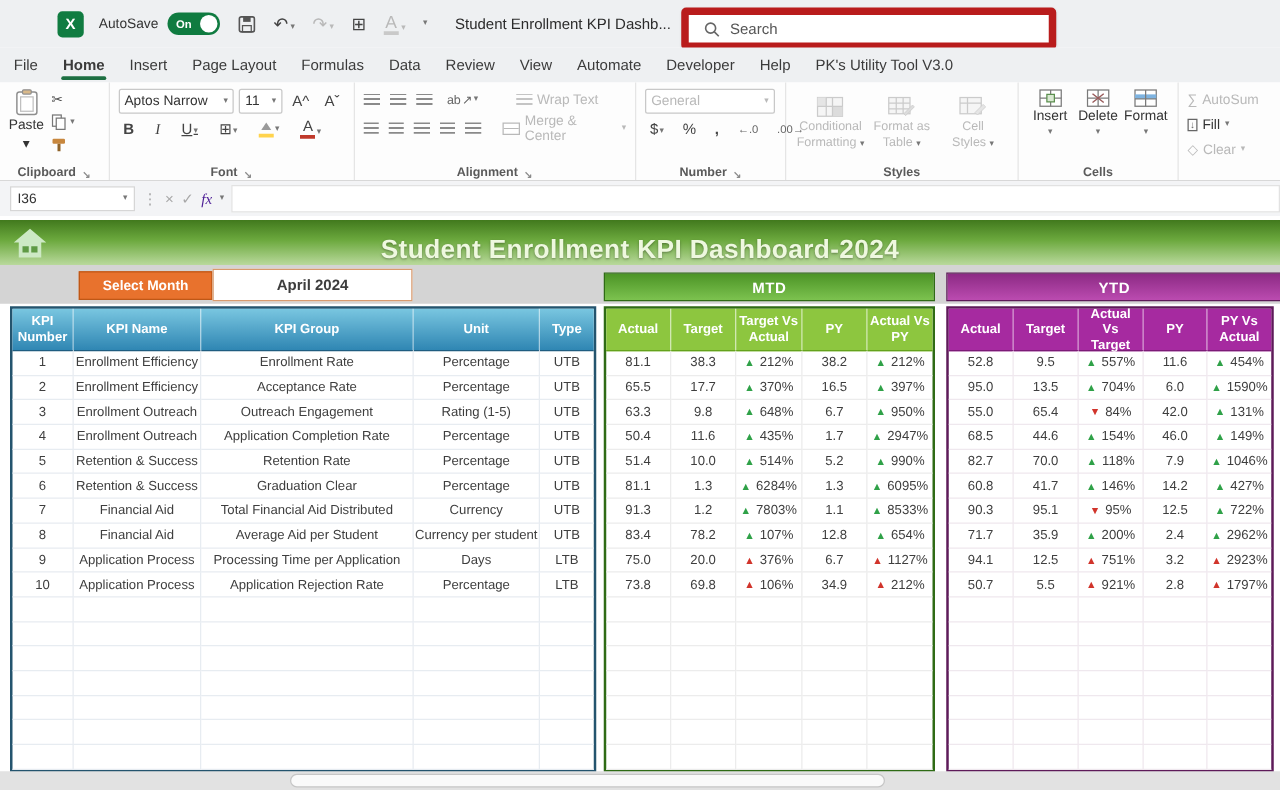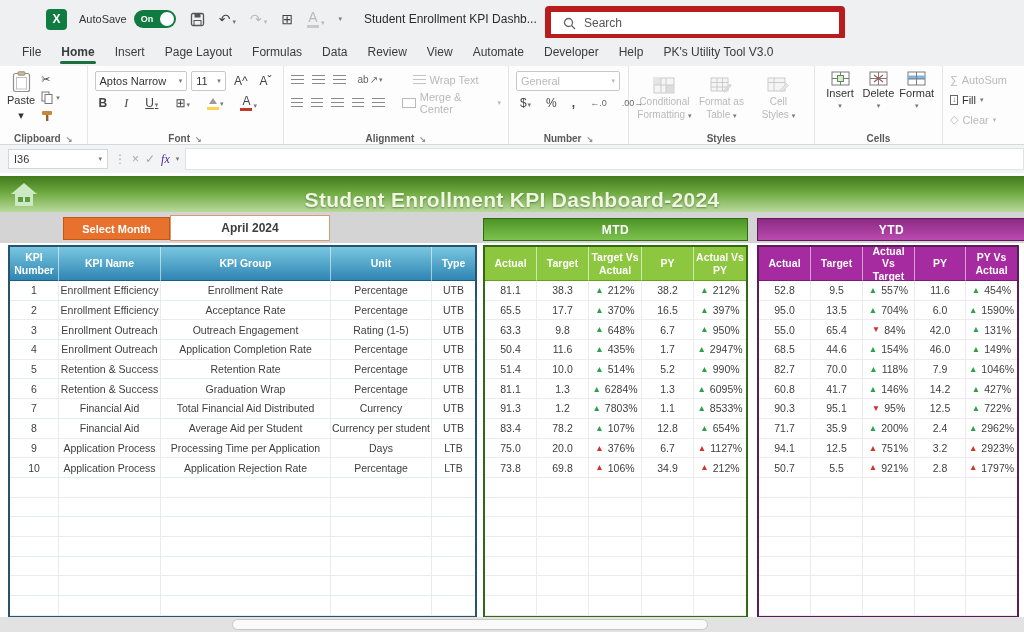--- a/index.html
+++ b/index.html
@@ -25,21 +25,21 @@
   .fc-a .bar{width:12px;height:3px;margin-top:1px;}
   #doc-title{font-size:12px;color:#2b2b2b;margin-left:22px;white-space:nowrap;}
   .saved-grp{display:flex;align-items:center;gap:5px;margin-left:9px;font-size:11px;color:#444;}
   #search-box{position:absolute;left:545px;top:6px;width:300px;height:34px;background:#fff;
               border:6px solid #b91c1c;border-radius:4px;box-shadow:0 1px 2px rgba(0,0,0,.08);
               display:flex;align-items:center;gap:8px;padding-left:12px;box-sizing:border-box;cursor:text;}
   #search-box span{font-size:12px;color:#555;}
 
   
   #menubar{position:absolute;left:0;top:38px;width:1024px;height:28px;background:#eef0f2;
-           display:flex;align-items:center;padding-left:12px;box-sizing:border-box;}
+           display:flex;align-items:center;padding-left:1px;box-sizing:border-box;}
   .tab{font-size:12px;color:#3b3b3b;padding:5px 10px;position:relative;cursor:pointer;white-space:nowrap;}
   .tab.active{font-weight:bold;}
   .tab.active::after{content:"";position:absolute;left:9px;right:9px;bottom:0;height:3px;
                      background:#1d6f42;border-radius:2px;}
 
   
   #ribbon{position:absolute;left:0;top:66px;width:1024px;height:79px;background:#fdfdfd;
           border-bottom:1px solid #d8d8d8;display:flex;box-sizing:border-box;}
   .rgroup{display:flex;flex-direction:column;border-right:1px solid #e5e5e5;box-sizing:border-box;}
   .rbody{flex:1;display:flex;padding:5px 7px 0 7px;gap:6px;}
@@ -508,21 +508,21 @@
         <div class="dc">Application Completion Rate</div>
         <div class="dc">Percentage</div>
         <div class="dc lastcol">UTB</div>
         <div class="dc">5</div>
         <div class="dc">Retention &amp; Success</div>
         <div class="dc">Retention Rate</div>
         <div class="dc">Percentage</div>
         <div class="dc lastcol">UTB</div>
         <div class="dc">6</div>
         <div class="dc">Retention &amp; Success</div>
-        <div class="dc">Graduation Wrap</div>
+        <div class="dc">Graduation Clear</div>
         <div class="dc">Percentage</div>
         <div class="dc lastcol">UTB</div>
         <div class="dc">7</div>
         <div class="dc">Financial Aid</div>
         <div class="dc">Total Financial Aid Distributed</div>
         <div class="dc">Currency</div>
         <div class="dc lastcol">UTB</div>
         <div class="dc">8</div>
         <div class="dc">Financial Aid</div>
         <div class="dc">Average Aid per Student</div>

